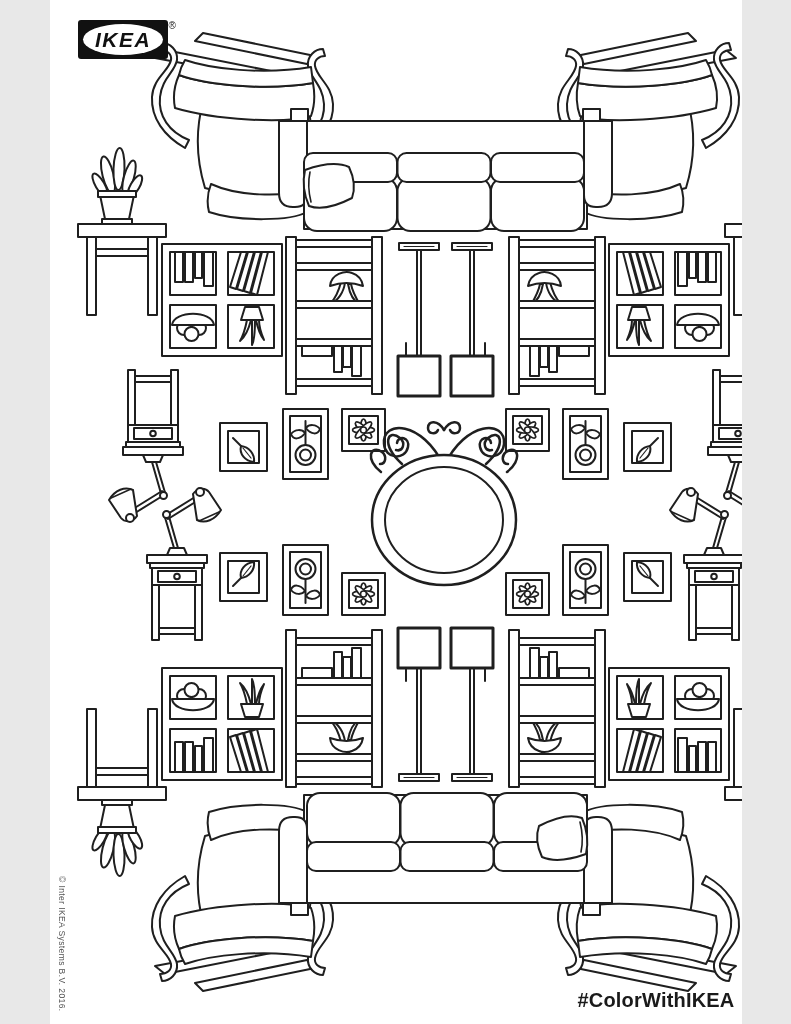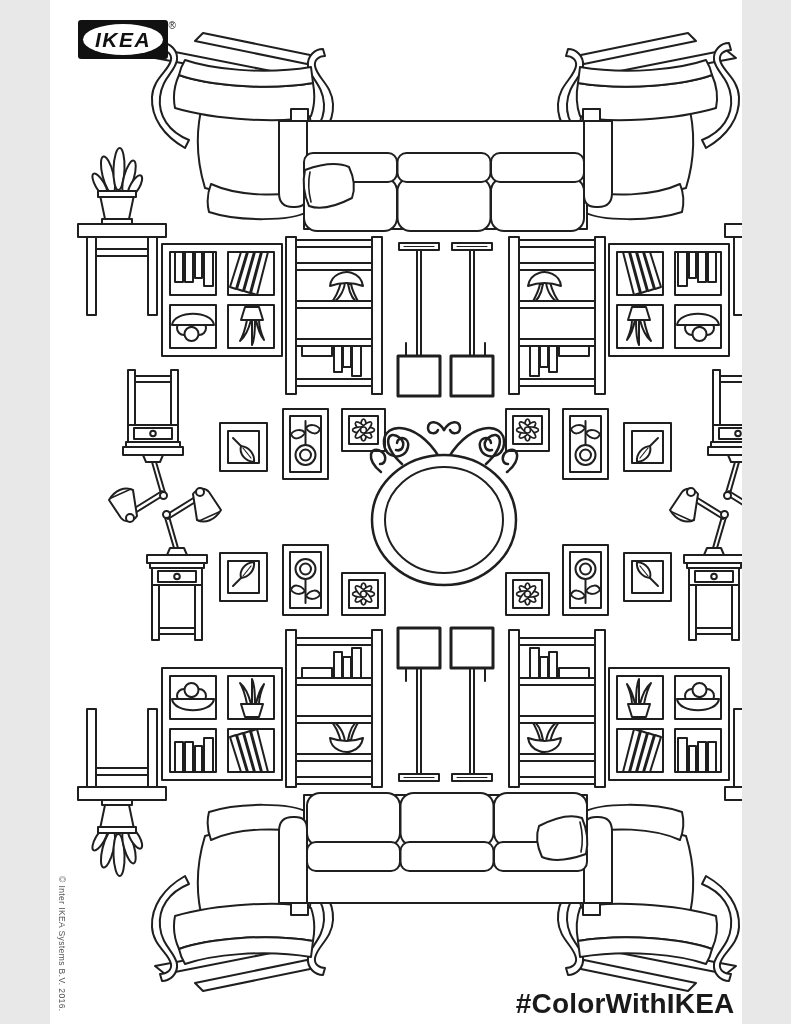--- a/index.html
+++ b/index.html
@@ -6,21 +6,21 @@
   #page{
     position:relative;width:692px;height:1024px;background:#ffffff;
     font-family:"Liberation Sans", sans-serif;overflow:hidden;margin:0 auto;text-align:right;
   }
   #art{position:absolute;left:0;top:0;}
   .copyright{
     position:absolute;left:17px;top:876px;color:#555;font-size:8.5px;
     letter-spacing:.4px;transform:rotate(90deg);transform-origin:0 0;white-space:nowrap;
   }
   .hashtag{
-    position:absolute;right:7px;bottom:4px;color:#1a1a1a;font-size:28px;
+    position:absolute;right:7px;bottom:12px;color:#1a1a1a;font-size:20px;
     font-weight:bold;letter-spacing:.2px;
   }
   .logo-reg{position:absolute;left:119px;top:20px;font-size:10px;color:#1a1a1a;}
 </style>
 </head>
 <body>
 
 <div id="page">
 
   <svg id="art" width="791" height="1024" viewBox="0 0 791 1024" xmlns="http://www.w3.org/2000/svg">

